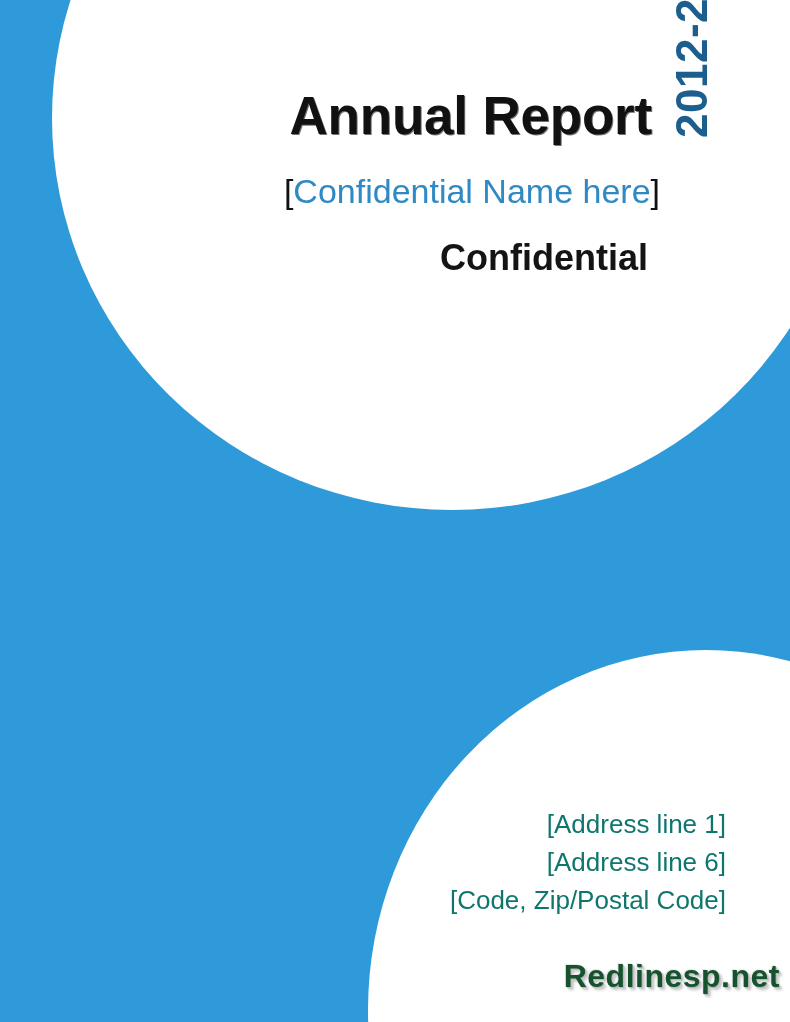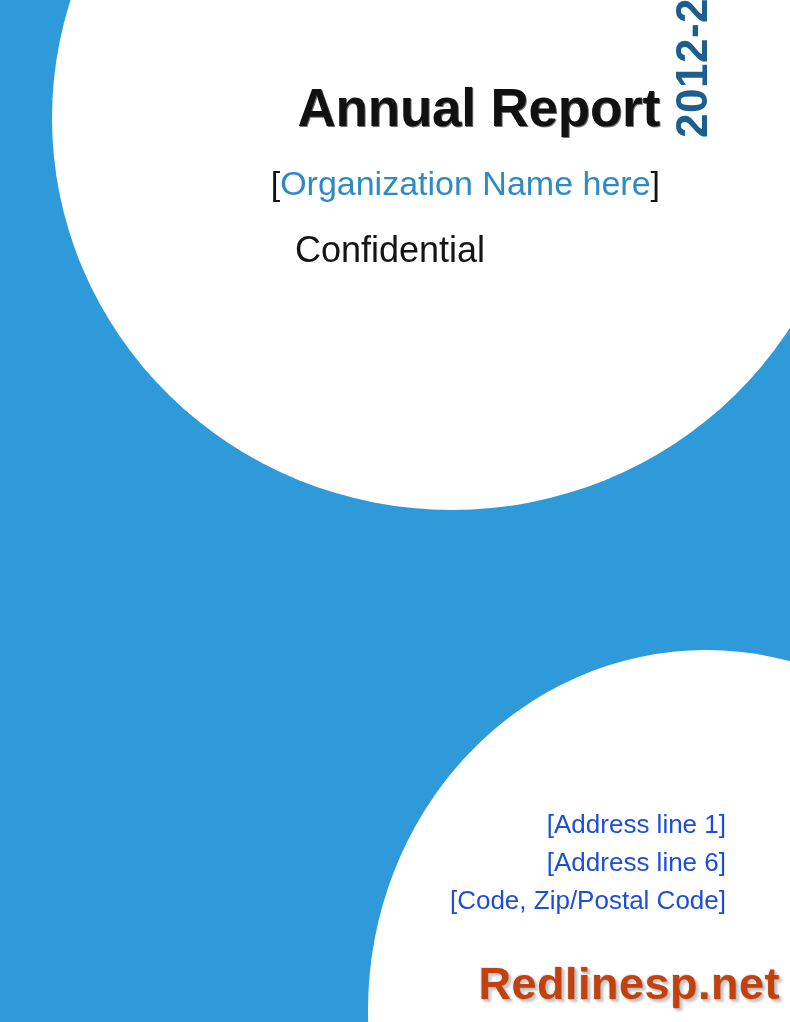--- a/index.html
+++ b/index.html
@@ -40,21 +40,21 @@
     z-index: 5;
   }
 
   .report-title {
     font-family: "Liberation Sans", sans-serif;
     font-size: 53px;
     font-weight: bold;
     color: #111111;
     letter-spacing: -0.2px;
     line-height: 1.05;
-    margin: 0;
+    margin: 8px;
     text-shadow: 1px 1px 0 rgba(0,0,0,0.55);
     white-space: nowrap;
   }
 
   .org-line {
     margin: 28px 0 0 0;
     font-family: "Liberation Sans", sans-serif;
     font-size: 34px;
     font-weight: normal;
     line-height: 1.15;
@@ -62,28 +62,27 @@
     white-space: nowrap;
   }
   .org-line .bracket {
     color: #111111;
   }
   .org-line .org-name {
     color: #2e89c4;
   }
 
   .confidential-line {
-    margin: 26px 0 0 0;
+    margin: 26px 12px 0 0;
     font-family: "Liberation Sans", sans-serif;
     font-size: 36px;
-    font-weight: normal;
+    font-weight: bold;
     color: #141414;
     line-height: 1.15;
     white-space: nowrap;
-    text-align: center;
   }
 
   
   .year-vertical {
     position: absolute;
     left: 662px;
     top: 78px;
     width: 250px;
     height: 60px;
     transform: rotate(-90deg);
@@ -108,39 +107,39 @@
     left: 330px;
     top: 806px;
     width: 396px;
     text-align: right;
     z-index: 5;
   }
   .address-line {
     font-family: "Liberation Sans", sans-serif;
     font-size: 26px;
     font-weight: normal;
-    color: #1d4ed8;
+    color: #0f766e;
     line-height: 1.46;
     white-space: nowrap;
   }
 
   
   .watermark {
     position: absolute;
     left: 390px;
     top: 958px;
     width: 390px;
     text-align: right;
     z-index: 7;
   }
   .watermark-text {
     font-family: "Liberation Sans", sans-serif;
-    font-size: 45px;
+    font-size: 32px;
     font-weight: bold;
-    color: #c2410c;
+    color: #14532d;
     letter-spacing: 0.5px;
     white-space: nowrap;
     text-shadow:
        1px 1px 0 #b8b8b8,
        2px 2px 1px #cfcfcf,
       -1px -1px 0 #e8e8e8,
        3px 3px 3px rgba(140,140,140,0.55);
   }
 </style>
 </head>
@@ -158,21 +157,21 @@
         <ellipse cx="706" cy="1010" rx="338" ry="360" fill="#000000"></ellipse>
       </mask>
     </defs>
     <rect x="0" y="0" width="790" height="1022" fill="#2e9ad9" mask="url(#cutouts)"></rect>
   </svg>
 
   <div class="title-block">
     <h1 class="report-title">Annual Report</h1>
 
     <p class="org-line">
-      <span class="bracket">[</span><span class="org-name">Organization Name here</span><span class="bracket">]</span>
+      <span class="bracket">[</span><span class="org-name">Confidential Name here</span><span class="bracket">]</span>
     </p>
 
     <p class="confidential-line">Confidential</p>
   </div>
 
   <div class="year-vertical">
     <span class="year-text">2012-2013</span>
   </div>
 
   <div class="address-block">

